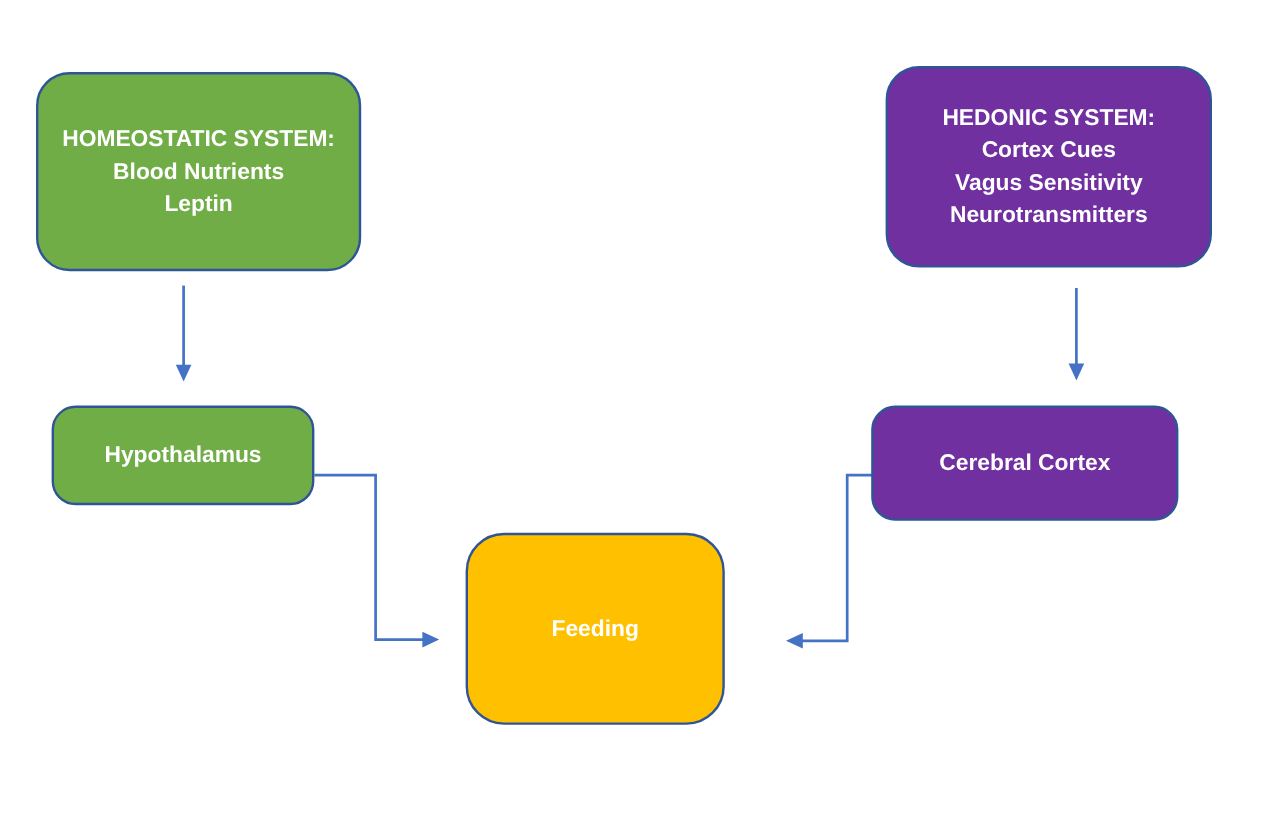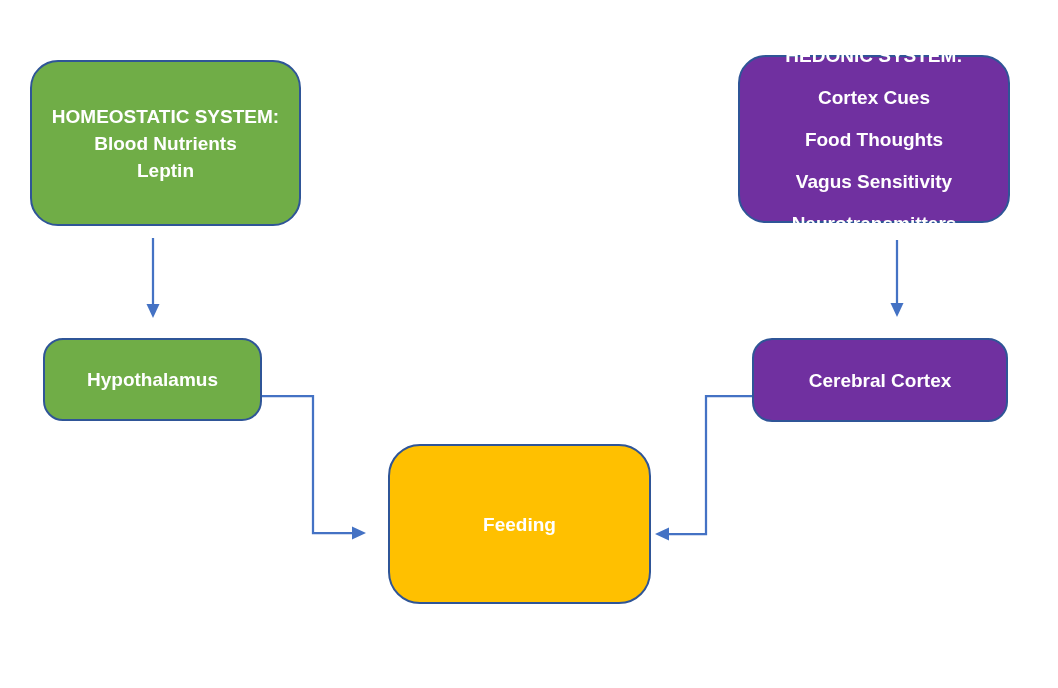--- a/index.html
+++ b/index.html
@@ -34,38 +34,37 @@
     width: 271px; height: 166px;
     border-radius: 28px;
     background: var(--green-fill);
     margin-top: 22px;
   }
   .node-hedonic {
     left: 738px; top: 55px;
     width: 272px; height: 168px;
     border-radius: 28px;
     background: var(--purple-fill);
-    gap: 15px;
   }
   .node-hypothalamus {
     left: 43px; top: 338px;
     width: 219px; height: 83px;
     border-radius: 20px;
     background: var(--green-fill);
     justify-content: center;
   }
   .node-cerebral {
-    left: 752px; top: 338px;
-    width: 256px; height: 84px;
+    left: 726px; top: 338px;
+    width: 256px; height: 96px;
     border-radius: 20px;
     background: var(--purple-fill);
   }
   .node-feeding {
     left: 388px; top: 444px;
-    width: 263px; height: 160px;
+    width: 216px; height: 160px;
     border-radius: 32px;
     background: var(--orange-fill);
   }
   .squiggle {
     text-decoration-line: underline;
     text-decoration-style: wavy;
     text-decoration-color: var(--spellcheck-red);
     text-decoration-thickness: 2px;
     text-underline-offset: 4px;
   }
@@ -116,21 +115,20 @@
 
   <div class="node node-homeostatic">
     <div>HOMEOSTATIC SYSTEM:</div>
     <div>Blood Nutrients</div>
     <div>Leptin</div>
   </div>
 
   <div class="node node-hedonic">
     <div>HEDONIC SYSTEM:</div>
     <div>Cortex Cues</div>
-    <div>Food Thoughts</div>
     <div>Vagus Sensitivity</div>
     <div>Neurotransmitters</div>
   </div>
 
   <div class="node node-hypothalamus">
     <div>Hypothalamus</div>
   </div>
 
   <div class="node node-cerebral">
     <div>Cerebral Cortex</div>

